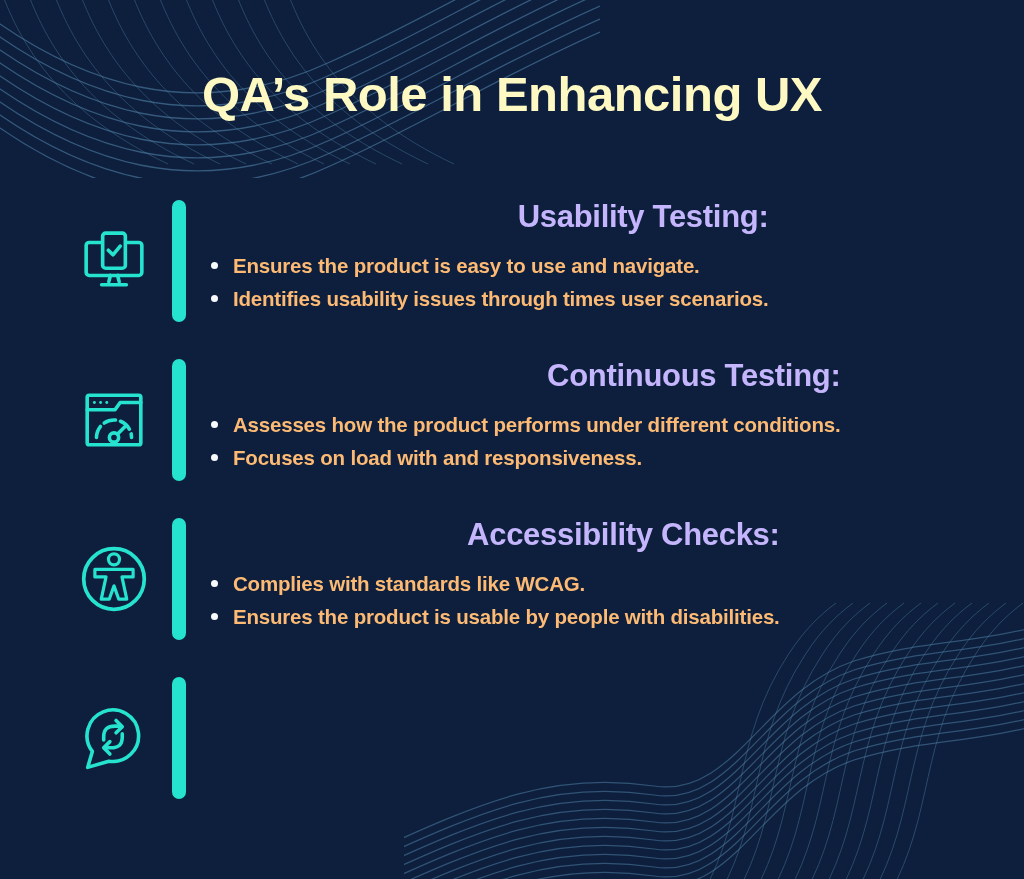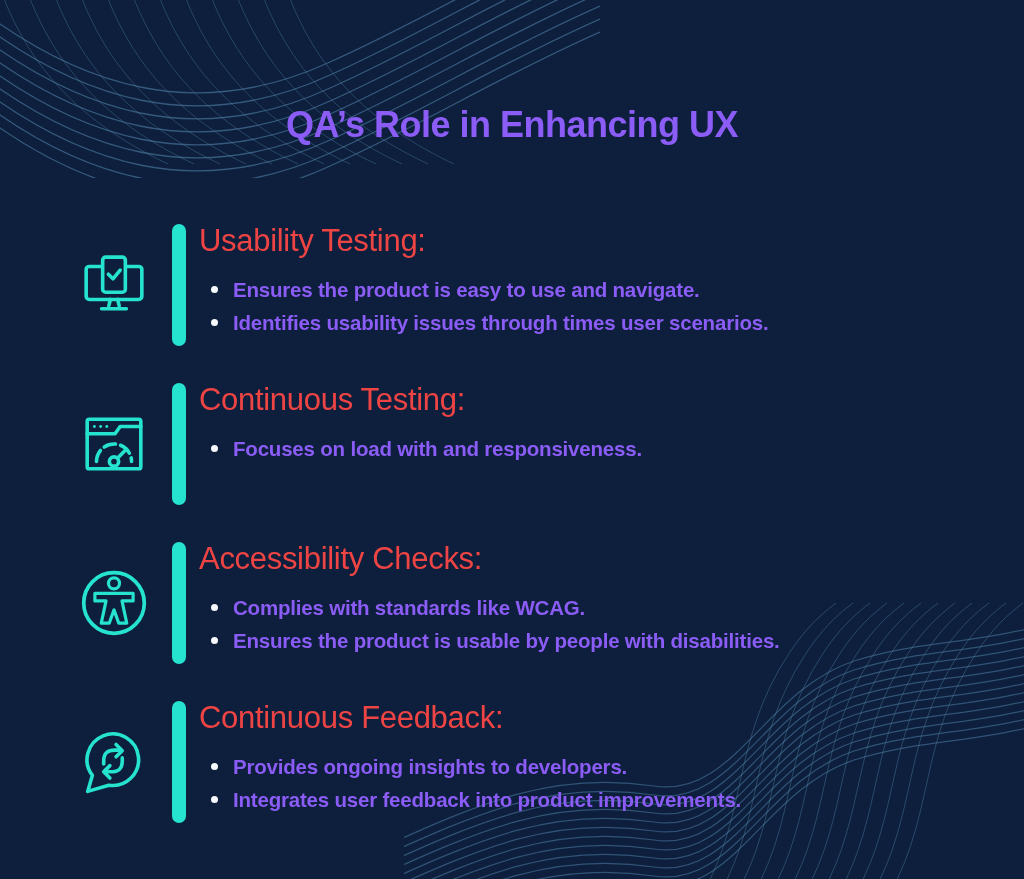--- a/index.html
+++ b/index.html
@@ -11,25 +11,25 @@
     overflow:hidden;
     color:#F7F9FC;
   }
   .wave { position:absolute; pointer-events:none; }
   .wave.tl { top:0; left:0; }
   .wave.br { bottom:0; right:0; }
 
   .title {
     position:relative;
     text-align:center;
-    padding-top:104px;
-    font-size:36px;
+    padding-top:66px;
+    font-size:49px;
     font-weight:700;
     letter-spacing:-0.5px;
-    color:#8b5cf6;
+    color:#fef9c3;
     z-index:2;
   }
 
   .sections { position:relative; margin-top:78px; z-index:2; }
   .section {
     display:flex;
     align-items:stretch;
     height:122px;
     margin:0 40px 37px 78px;
   }
@@ -43,34 +43,35 @@
   .vbar {
     flex:0 0 14px;
     height:122px;
     border-radius:7px;
     background:#25E3CF;
     margin-right:13px;
   }
   .content { padding-top:0; }
   .heading {
     font-size:31px;
-    font-weight:400;
+    font-weight:700;
     letter-spacing:-0.3px;
-    color:#ef4444;
+    color:#c4b5fd;
     line-height:34px;
+    text-align:right;
   }
   ul.bullets { list-style:none; margin-top:15px; }
   ul.bullets li {
     position:relative;
     padding-left:34px;
     font-size:20.5px;
     font-weight:700;
     letter-spacing:-0.2px;
     line-height:33px;
-    color:#8b5cf6;
+    color:#fdba74;
   }
   ul.bullets li::before {
     content:"";
     position:absolute;
     left:12px; top:13px;
     width:7px; height:7px;
     border-radius:50%;
     background:#F7F9FC;
   }
   svg.sicon { display:block; }
@@ -179,20 +180,21 @@
         <circle cx="25" cy="15" r="1.4" fill="#25E3CF" stroke="none"></circle>
         <path d="M15 49 A17 17 0 0 1 49 49" stroke-dasharray="11.5 5"></path>
         <circle cx="32" cy="49" r="4.5"></circle>
         <path d="M35.5 45.5 L44 37"></path>
       </svg>
     </div>
     <div class="vbar"></div>
     <div class="content">
       <div class="heading">Continuous Testing:</div>
       <ul class="bullets">
+        <li>Assesses how the product performs under different conditions.</li>
         <li>Focuses on load with and responsiveness.</li>
       </ul>
     </div>
   </div>
 
   <div class="section">
     <div class="icon-cell">
       <svg class="sicon" width="68" height="68" viewBox="0 0 64 64" fill="none" stroke="#25E3CF" stroke-linecap="round" stroke-linejoin="round">
         <circle cx="32" cy="32" r="28.5" stroke-width="3.5"></circle>
         <circle cx="32" cy="13.5" r="5.2" stroke-width="3"></circle>
@@ -213,22 +215,15 @@
     <div class="icon-cell">
       <svg class="sicon" width="70" height="66" viewBox="0 0 66 64" fill="none" stroke="#25E3CF" stroke-width="3.5" stroke-linecap="round" stroke-linejoin="round">
         <path d="M12 45 A25 25 0 1 1 28 54.5 L7.5 60.5 Z"></path>
         <path d="M23 34 V31 C23 23.5 26.5 20.5 34 20.5 H39"></path>
         <path d="M35 15 L41 21 L35 27"></path>
         <path d="M41 28 V31 C41 38.5 37.5 41.5 30 41.5 H25"></path>
         <path d="M29 35.5 L23 41.5 L29 47.5"></path>
       </svg>
     </div>
     <div class="vbar"></div>
-    <div class="content">
-      <div class="heading">Continuous Feedback:</div>
-      <ul class="bullets">
-        <li>Provides ongoing insights to developers.</li>
-        <li>Integrates user feedback into product improvements.</li>
-      </ul>
-    </div>
   </div>
 
 </div>
 
 </body></html>

